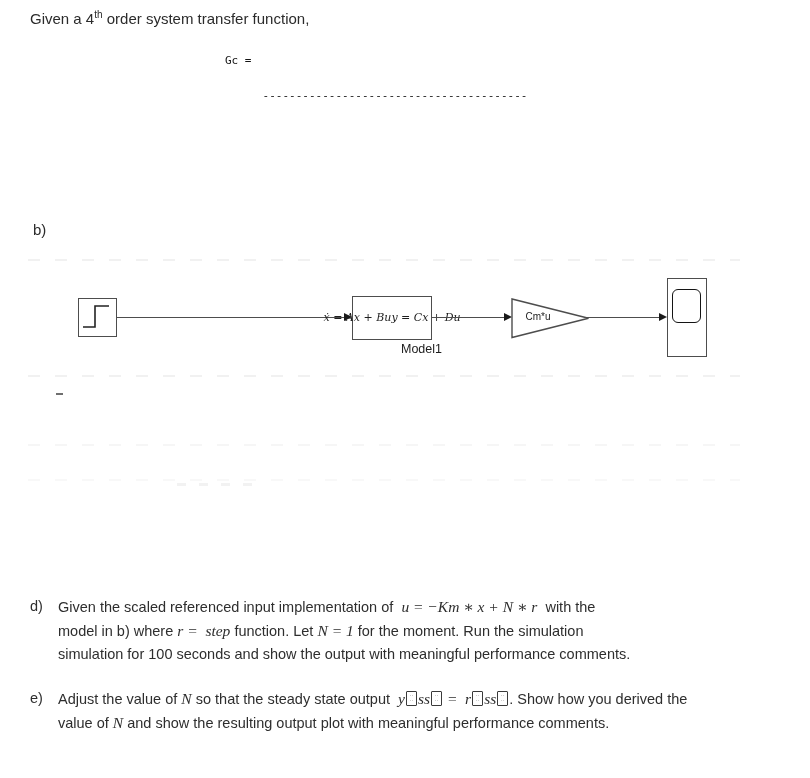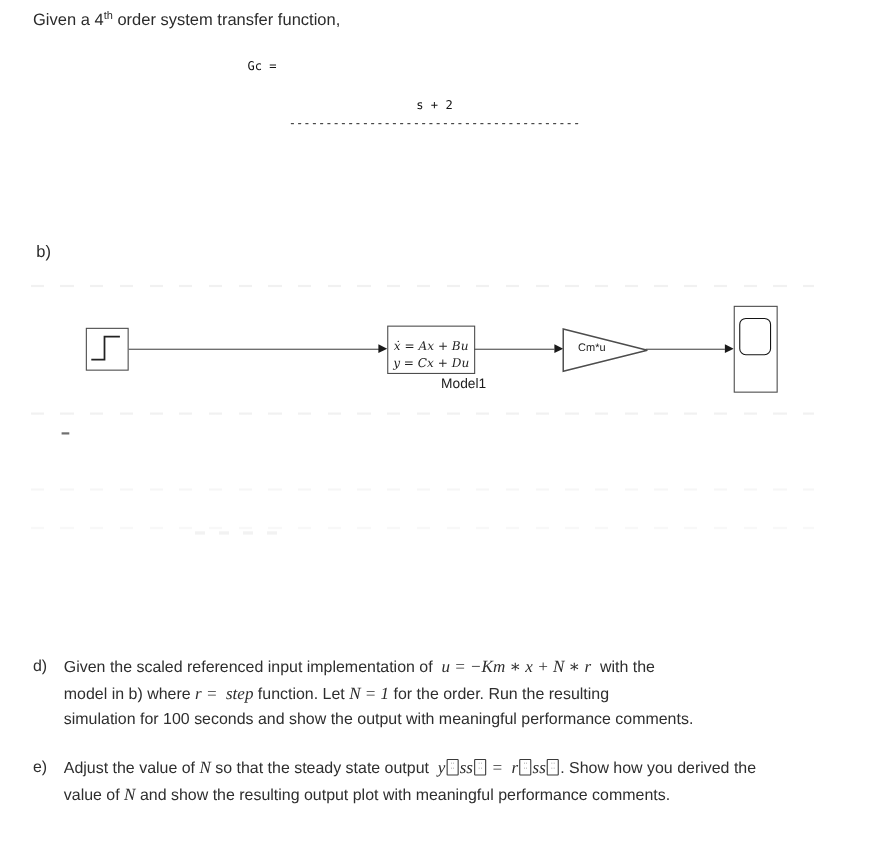--- a/index.html
+++ b/index.html
@@ -49,21 +49,21 @@
     content:"\B7\B7\A\B7\B7";
     display:block;white-space:pre;
     font-size:6px;line-height:5px;margin-top:1px;letter-spacing:0;
   }
   
   .diagram{position:absolute;left:0;top:0;width:810px;height:778px;pointer-events:none;}
   .blk{position:absolute;background:#ffffff;border:1.4px solid #4d4d4d;box-sizing:border-box;}
   .step-block{left:78px;top:298px;width:39px;height:39px;}
   .ss-block{
     left:352px;top:296px;width:80px;height:44px;
-    display:flex;flex-direction:column;justify-content:flex-end;align-items:center;
+    display:flex;flex-direction:row;justify-content:center;align-items:center;
   }
   .ss-eq{
     font-family:"DejaVu Serif","Liberation Serif",serif;
     font-style:italic;font-size:11px;line-height:16px;color:#1f1f1f;white-space:pre;
   }
   .ss-label{
     position:absolute;left:342px;top:342px;width:100px;text-align:right;
     font-size:12.5px;color:#1c1c1c;
   }
   .gain-svg{position:absolute;left:511px;top:298px;}
@@ -100,21 +100,20 @@
 </style>
 </head>
 <body>
 
 <div class="page">
 
   <div class="title"><span>Given a 4</span><sup>th</sup><span> order system transfer function,</span></div>
 
   <div class="tf-lhs mono">Gc =</div>
   <div class="tf-frac">
-    <div class="mono">s + 2</div>
     <div class="mono">----------------------------------------</div>
   </div>
 
   <div class="part-b-label">b)</div>
 
   <div class="diagram">
 
     <div class="blk step-block">
       <svg width="36" height="36" viewBox="0 0 36 36">
         <polyline points="4,28 16,28 16,7 30,7" fill="none" stroke="#222222" stroke-width="1.6"></polyline>
@@ -143,21 +142,21 @@
 
     <div class="blk scope-block">
       <div class="scope-screen"></div>
     </div>
   </div>
 
   <div class="q" style="top:595px;">
     <div class="q-label">d)</div>
     <div class="q-lines">
       <div class="q-line"><span class="seg-plain">Given the scaled referenced input implementation of  </span><span class="seg-math">u = −Km ∗ x + N ∗ r</span><span class="seg-plain">  with the</span></div>
-      <div class="q-line"><span class="seg-plain">model in b) where </span><span class="seg-math">r =  step</span><span class="seg-plain"> function. Let </span><span class="seg-math">N = 1</span><span class="seg-plain"> for the order. Run the resulting</span></div>
+      <div class="q-line"><span class="seg-plain">model in b) where </span><span class="seg-math">r =  step</span><span class="seg-plain"> function. Let </span><span class="seg-math">N = 1</span><span class="seg-plain"> for the moment. Run the simulation</span></div>
       <div class="q-line"><span class="seg-plain">simulation for 100 seconds and show the output </span><span class="seg-bold">with meaningful performance comments</span><span class="seg-bold">.</span></div>
     </div>
   </div>
 
   <div class="q" style="top:687px;">
     <div class="q-label">e)</div>
     <div class="q-lines">
       <div class="q-line"><span class="seg-plain">Adjust the value of </span><span class="seg-math">N</span><span class="seg-plain"> so that the steady state output  </span><span class="seg-math">y</span><span class="seg-box"></span><span class="seg-math">ss</span><span class="seg-box"></span><span class="seg-math"> =  </span><span class="seg-math">r</span><span class="seg-box"></span><span class="seg-math">ss</span><span class="seg-box"></span><span class="seg-plain">. Show how you derived the</span></div>
       <div class="q-line"><span class="seg-plain">value of </span><span class="seg-math">N</span><span class="seg-plain"> and show the resulting output plot </span><span class="seg-bold">with meaningful performance comments</span><span class="seg-plain">.</span></div>
     </div>

